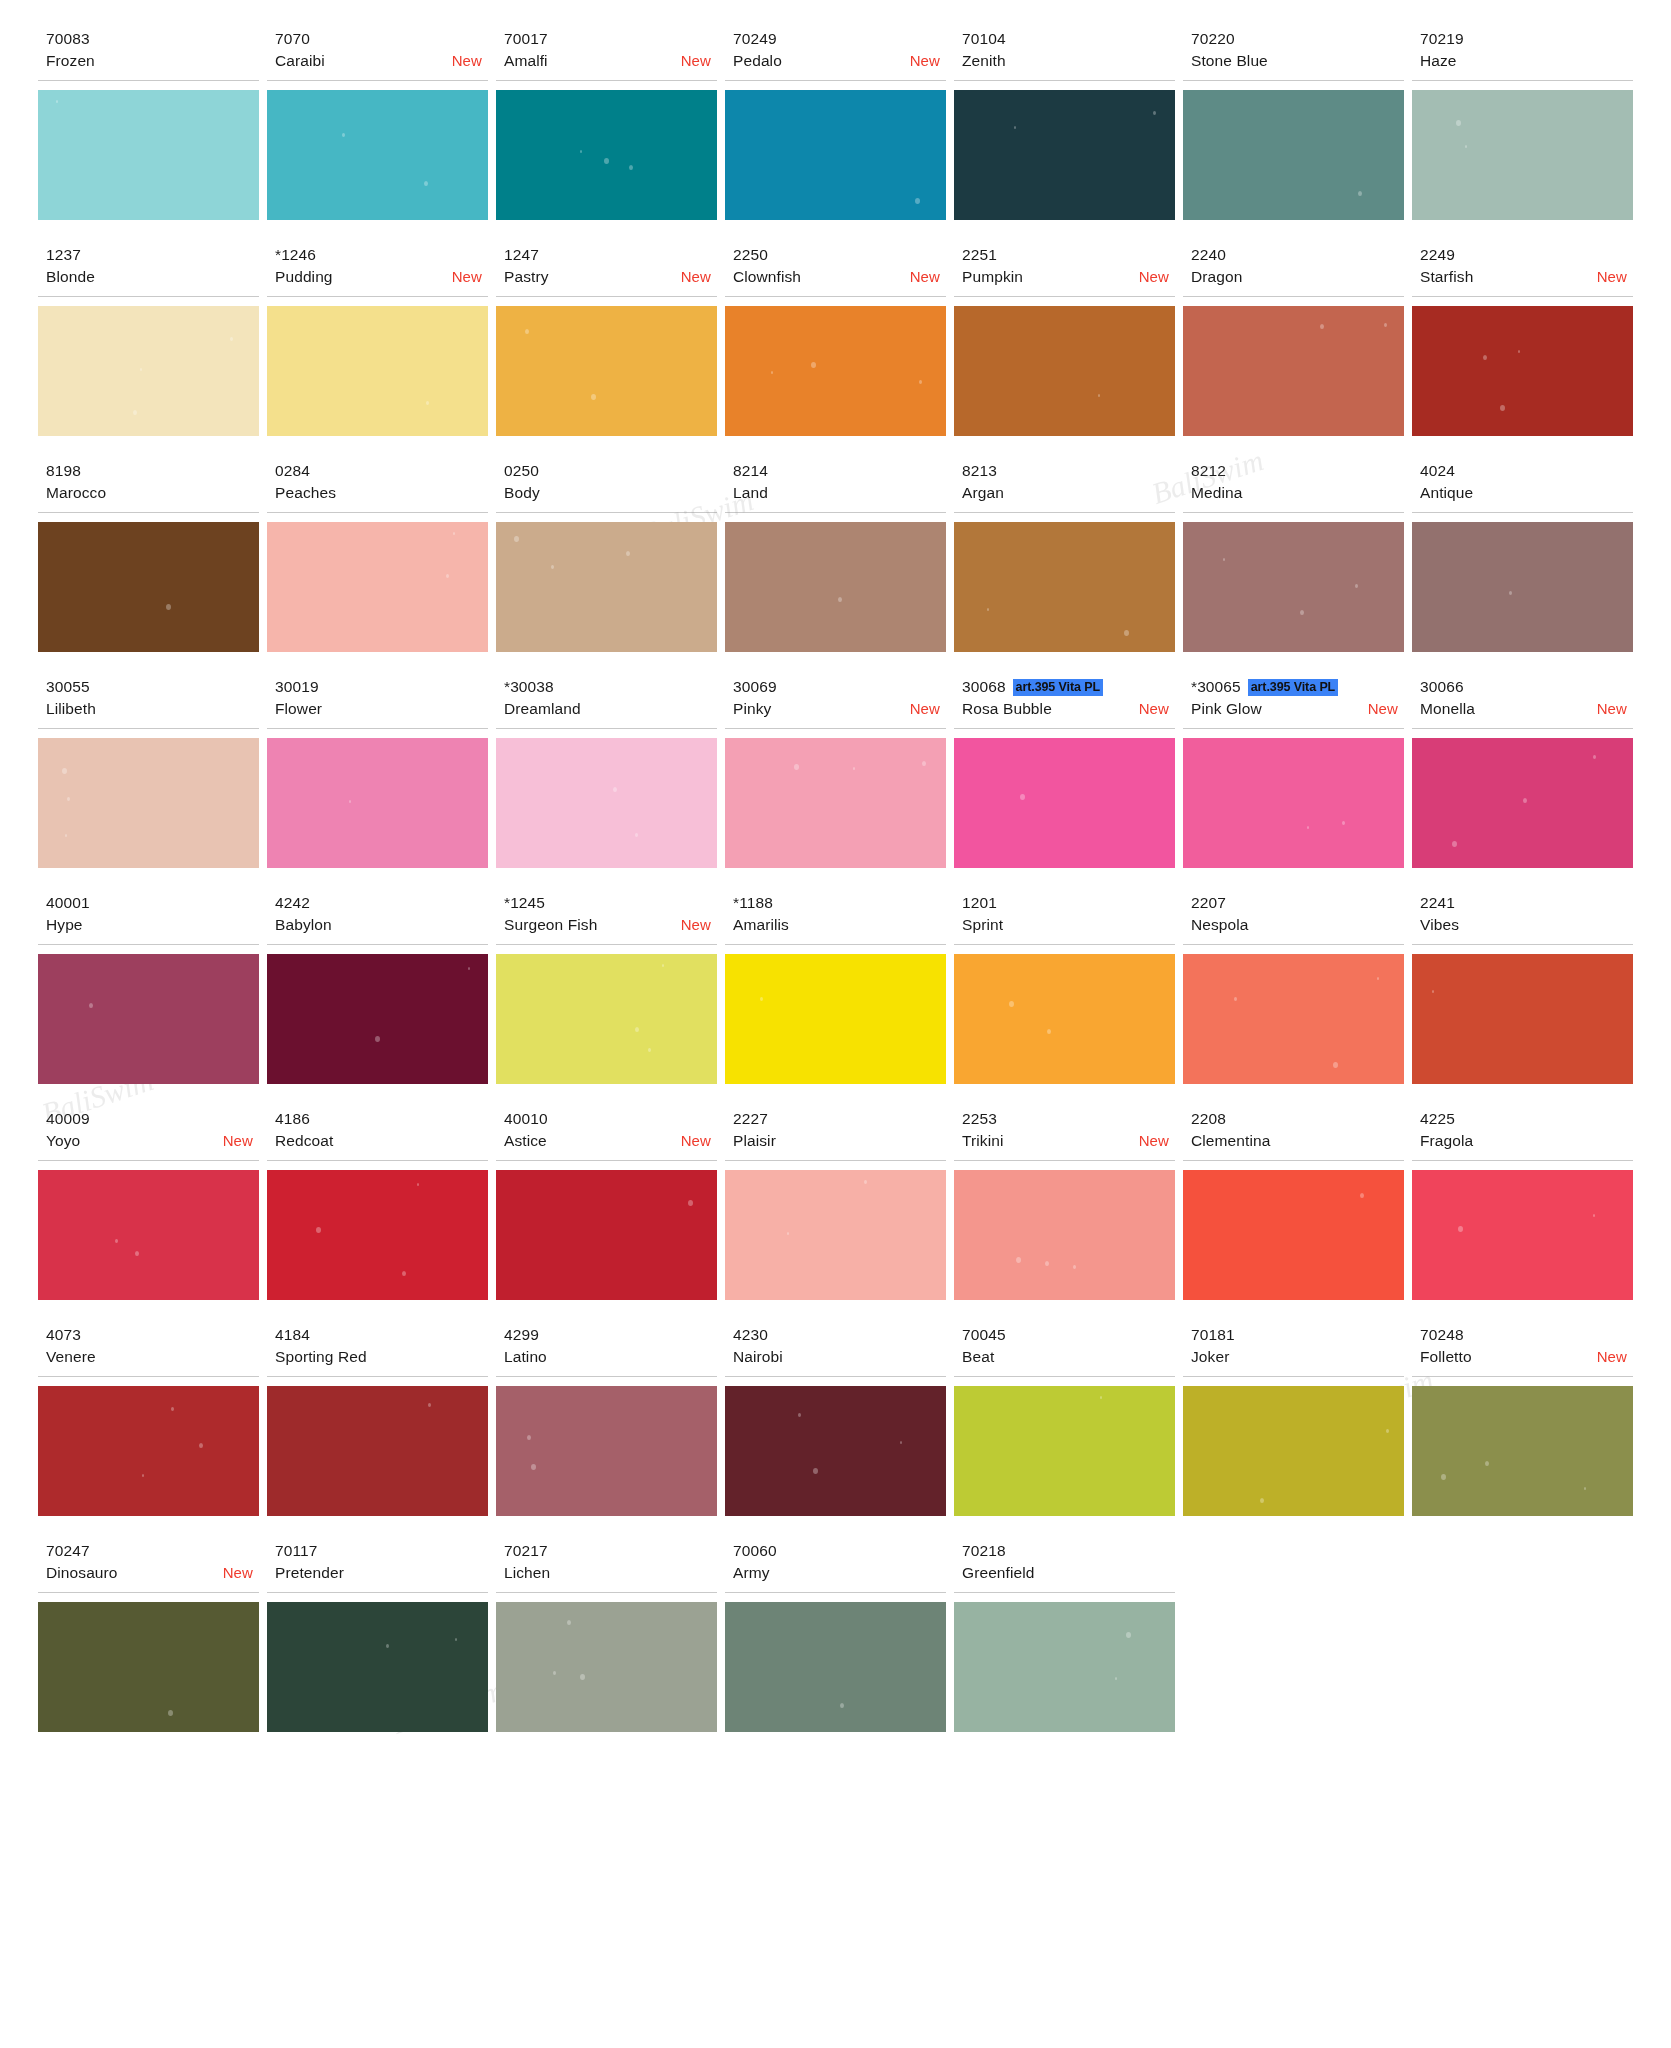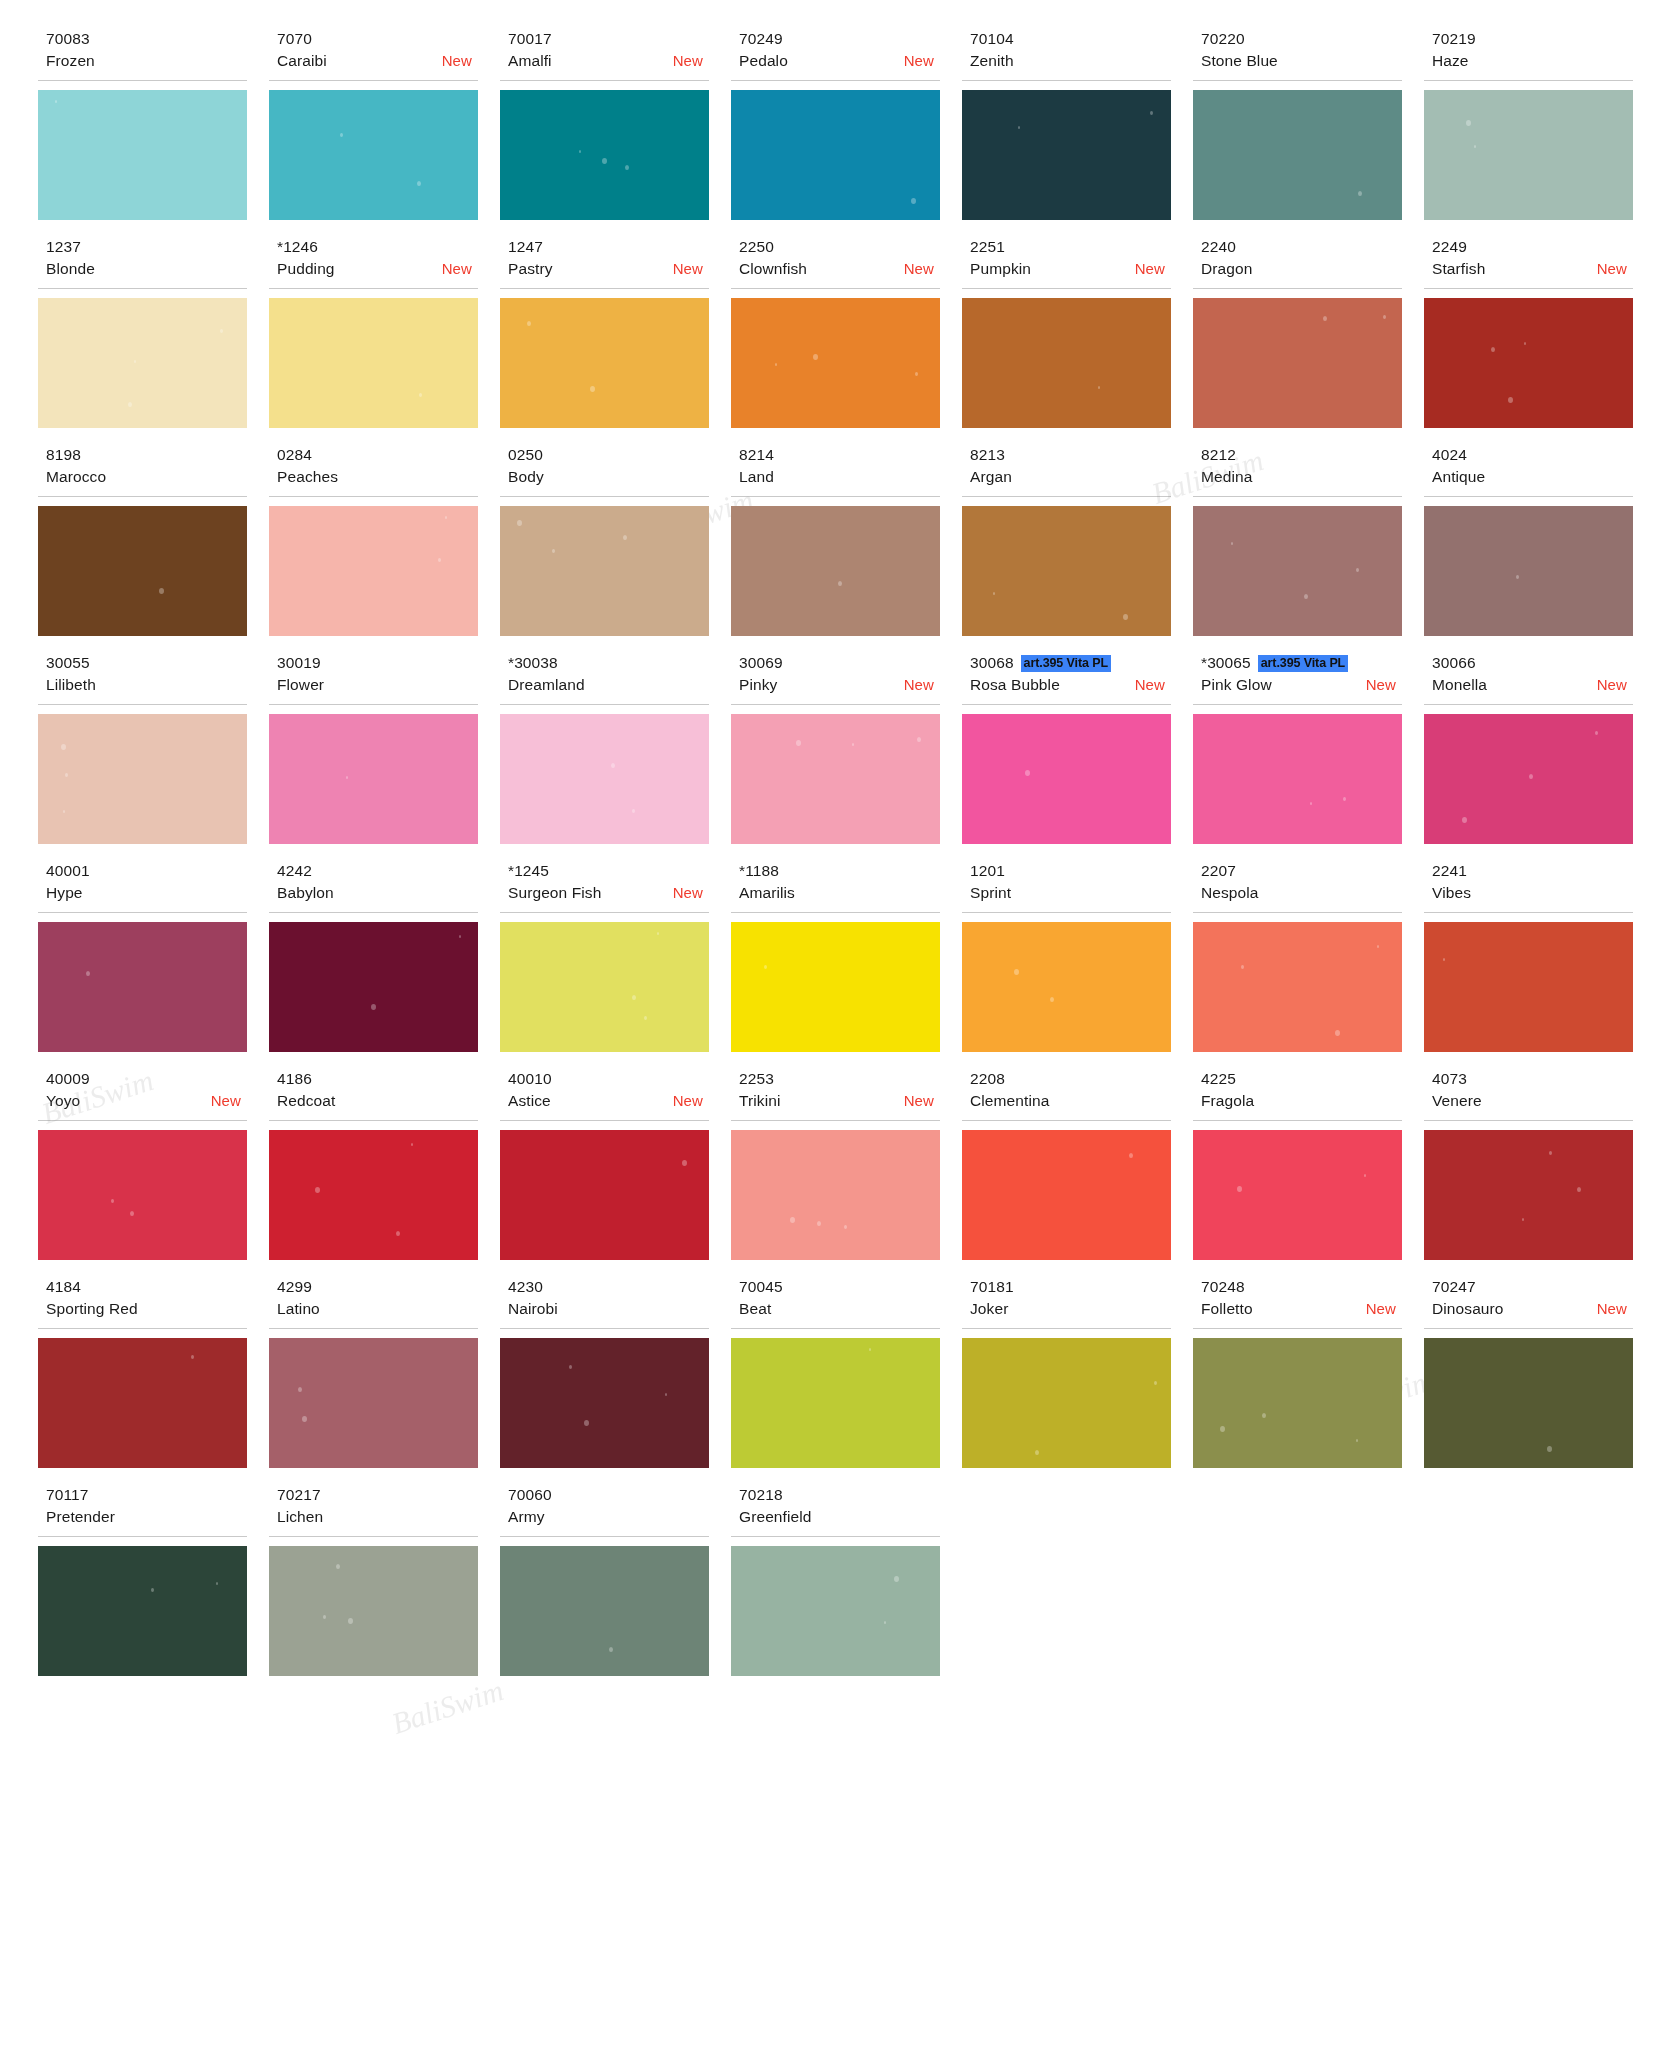--- a/index.html
+++ b/index.html
@@ -15,20 +15,21 @@
     width: 1671px;
     min-height: 2048px;
     background: #ffffff;
     padding: 28px 38px 0 38px;
   }
   .grid {
     display: grid;
     grid-template-columns: repeat(7, 1fr);
     column-gap: 22px;
     row-gap: 0px;
+    gap: 8px;
   }
   .cell {
     display: flex;
     flex-direction: column;
     margin-bottom: 0;
   }
   .cell-label {
     padding: 0 0 6px 8px;
     border-bottom: 1px solid #c9c9c9;
     min-height: 52px;
@@ -655,20 +656,34 @@
             <span class="new-tag">New</span>
           </div>
         </div>
         <div class="swatch" style="background: rgb(192, 31, 46);">
           <span class="speck" style="width: 5px; height: 6px; left: 87%; top: 23%;"></span>
         </div>
       </div>
       <div class="cell">
         <div class="cell-label">
           <div class="label-line1">
+            <span class="code">2227</span>
+          </div>
+          <div class="label-line2">
+            <span class="name">Plaisir</span>
+          </div>
+        </div>
+        <div class="swatch" style="background: rgb(247, 176, 167);">
+          <span class="speck" style="width: 2px; height: 3px; left: 28%; top: 48%;"></span>
+          <span class="speck" style="width: 3px; height: 4px; left: 63%; top: 8%;"></span>
+        </div>
+      </div>
+      <div class="cell">
+        <div class="cell-label">
+          <div class="label-line1">
             <span class="code">2253</span>
           </div>
           <div class="label-line2">
             <span class="name">Trikini</span>
             <span class="new-tag">New</span>
           </div>
         </div>
         <div class="swatch" style="background: rgb(244, 150, 141);">
           <span class="speck" style="width: 3px; height: 4px; left: 54%; top: 73%;"></span>
           <span class="speck" style="width: 4px; height: 5px; left: 41%; top: 70%;"></span>

